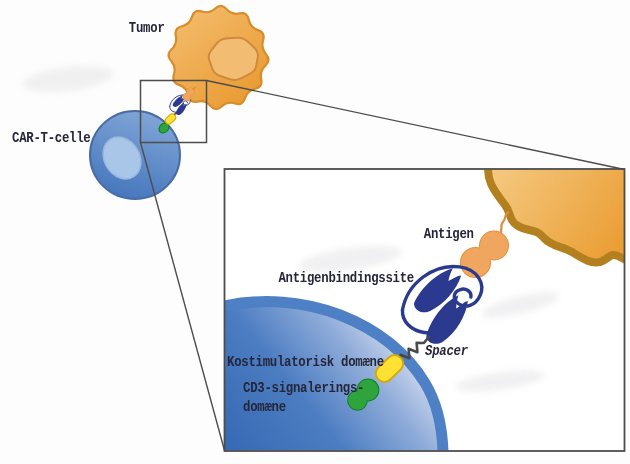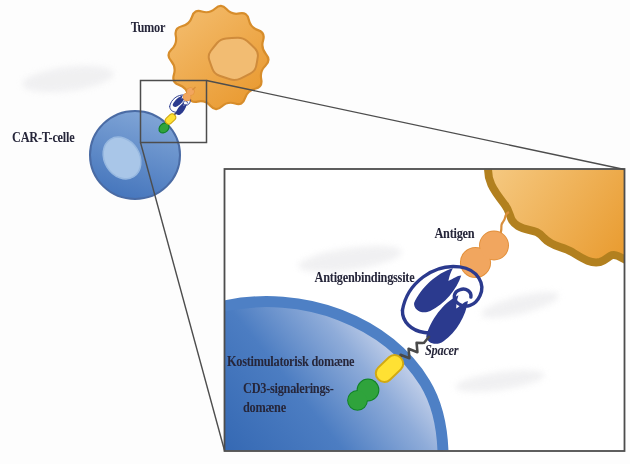--- a/index.html
+++ b/index.html
@@ -1,19 +1,19 @@
 <!DOCTYPE html>
 <html style="--c-text: #26263A; --c-tumor-fill: #EDA443; --c-tumor-border: #D78D2B; --c-tumor-membrane-dark: #B2801F; --c-tcell-fill: #4C7DC2; --c-tcell-border: #4A6BA4; --c-tcell-nucleus: #A9C6E8; --c-membrane: #4E80C5; --c-antibody: #2B3A8E; --c-antigen-fill: #F1A65F; --c-antigen-border: #E2903C; --c-squiggle: #D98F3C; --c-costim-fill: #FFE133; --c-costim-border: #D2A912; --c-cd3-fill: #2FA33C; --c-cd3-border: #108227; --c-box-line: #4D4D4D;"><head>
 <meta charset="utf-8">
 <style>
   html,body{margin:0;padding:0;background:#fff;}
   .canvas{
     position:relative;width:630px;height:464px;overflow:hidden;
     background:#FDFDFD;
-    font-family:Liberation Serif, serif;
+    font-family:Liberation Mono, monospace;
   }
   .canvas svg{position:absolute;left:0;top:0;}
   .lbl{
     position:absolute;font-weight:700;font-size:14px;letter-spacing:-0.3px;
     color:var(--c-text,#26263A);white-space:nowrap;transform:scaleX(.88);
   }
   .lbl.l{transform-origin:0 50%;}
   .lbl.r{transform-origin:100% 50%;text-align:right;}
   .lbl.it{font-style:italic;}
   .lbl.two{line-height:19px;}

